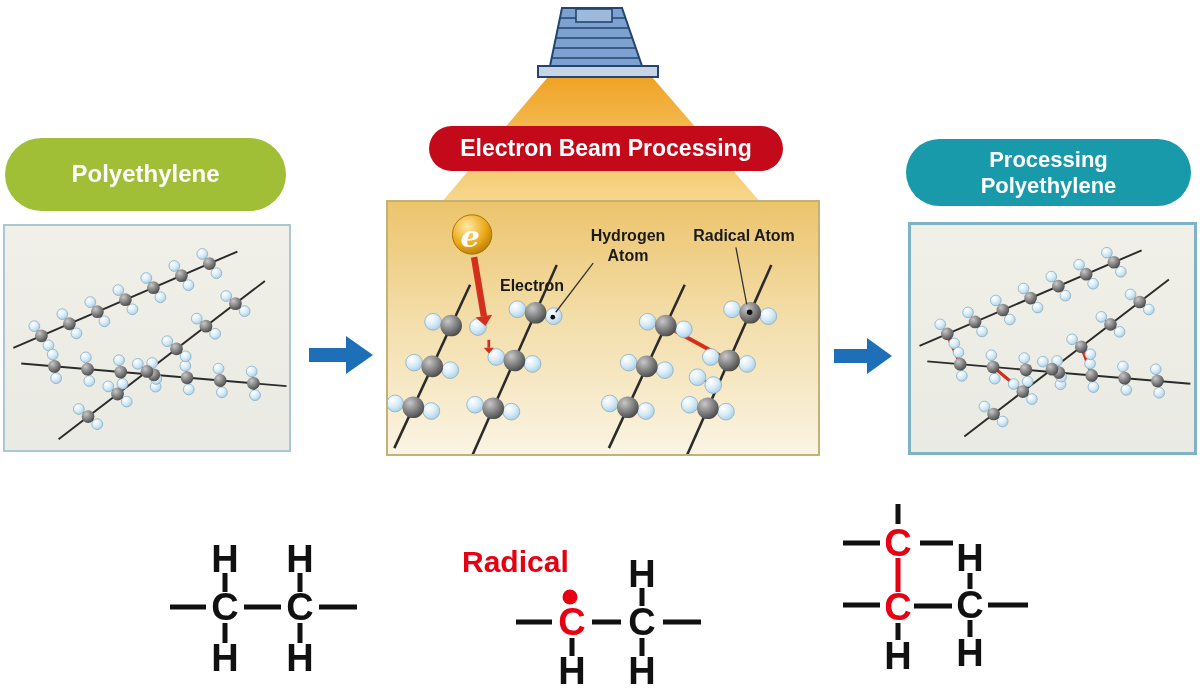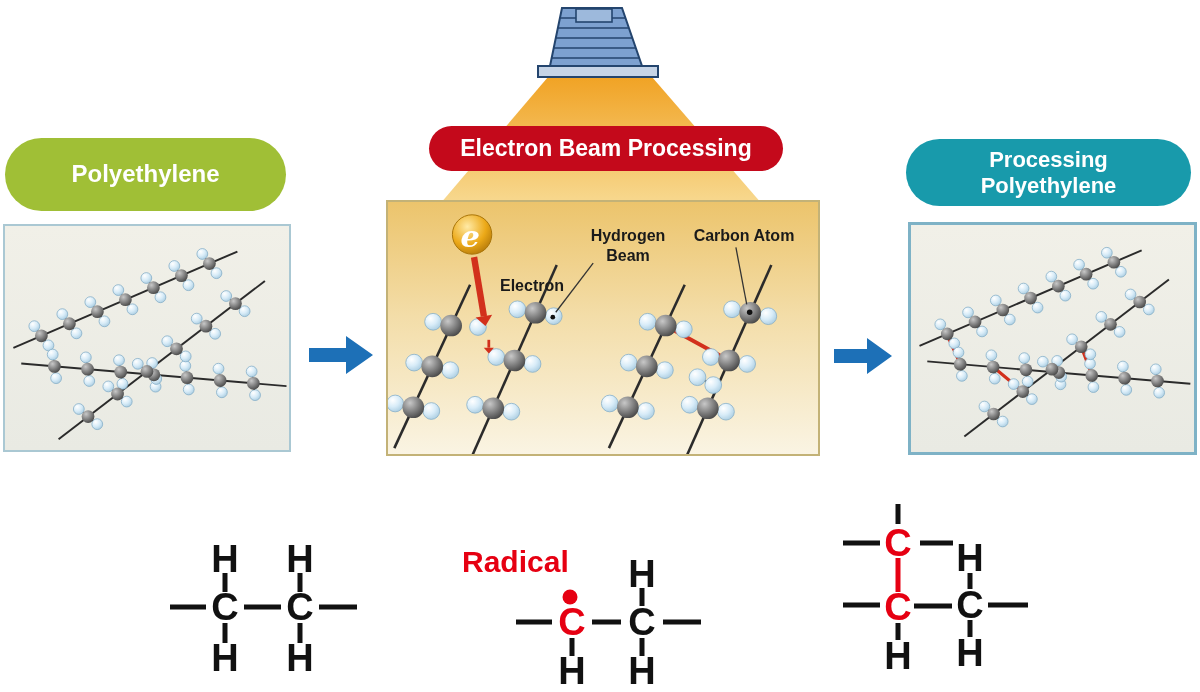--- a/index.html
+++ b/index.html
@@ -280,23 +280,23 @@
           <polygon fill="#d2301c" points="95.9,148 106.1,148 101,154"></polygon>
           <line x1="207" y1="62" x2="169" y2="112" stroke="#333" stroke-width="1.3"></line>
           <line x1="352" y1="46" x2="363" y2="104" stroke="#333" stroke-width="1.3"></line>
           <circle cx="166" cy="117" r="2.4" fill="#111"></circle>
           <circle cx="366" cy="112" r="2.8" fill="#111"></circle>
         </svg>
       </div>
     <div class="mol-label" id="lbl-electron">Electron</div>
     <div class="mol-label" id="lbl-hydrogen">
       <div>Hydrogen</div>
-      <div>Beam</div>
+      <div>Atom</div>
     </div>
-    <div class="mol-label" id="lbl-carbon">Carbon Atom</div>
+    <div class="mol-label" id="lbl-carbon">Radical Atom</div>
   </div>
 
   <div class="panel" id="panel-right">
     <div class="fill">
         <svg viewBox="0 0 289 233" class="fill">
           <line x1="8" y1="124" x2="236" y2="26" stroke="#2b2b2b" stroke-width="2"></line>
           <line x1="16" y1="140" x2="286" y2="163" stroke="#2b2b2b" stroke-width="2"></line>
           <line x1="54" y1="217" x2="264" y2="56" stroke="#2b2b2b" stroke-width="2"></line>
           <line x1="36" y1="112" x2="50" y2="143" stroke="#d2301c" stroke-width="3.2" stroke-linecap="round"></line>
           <line x1="84" y1="146" x2="114" y2="171" stroke="#d2301c" stroke-width="3.2" stroke-linecap="round"></line>

